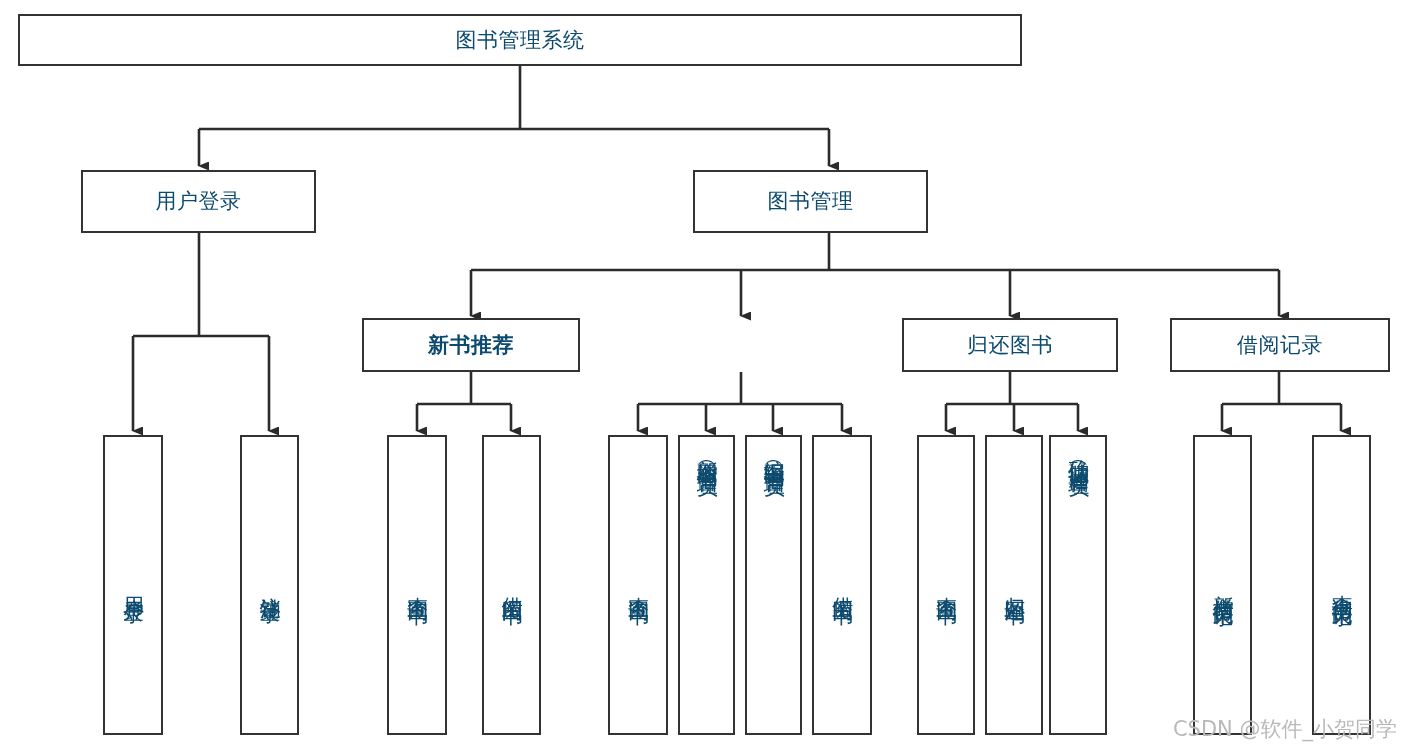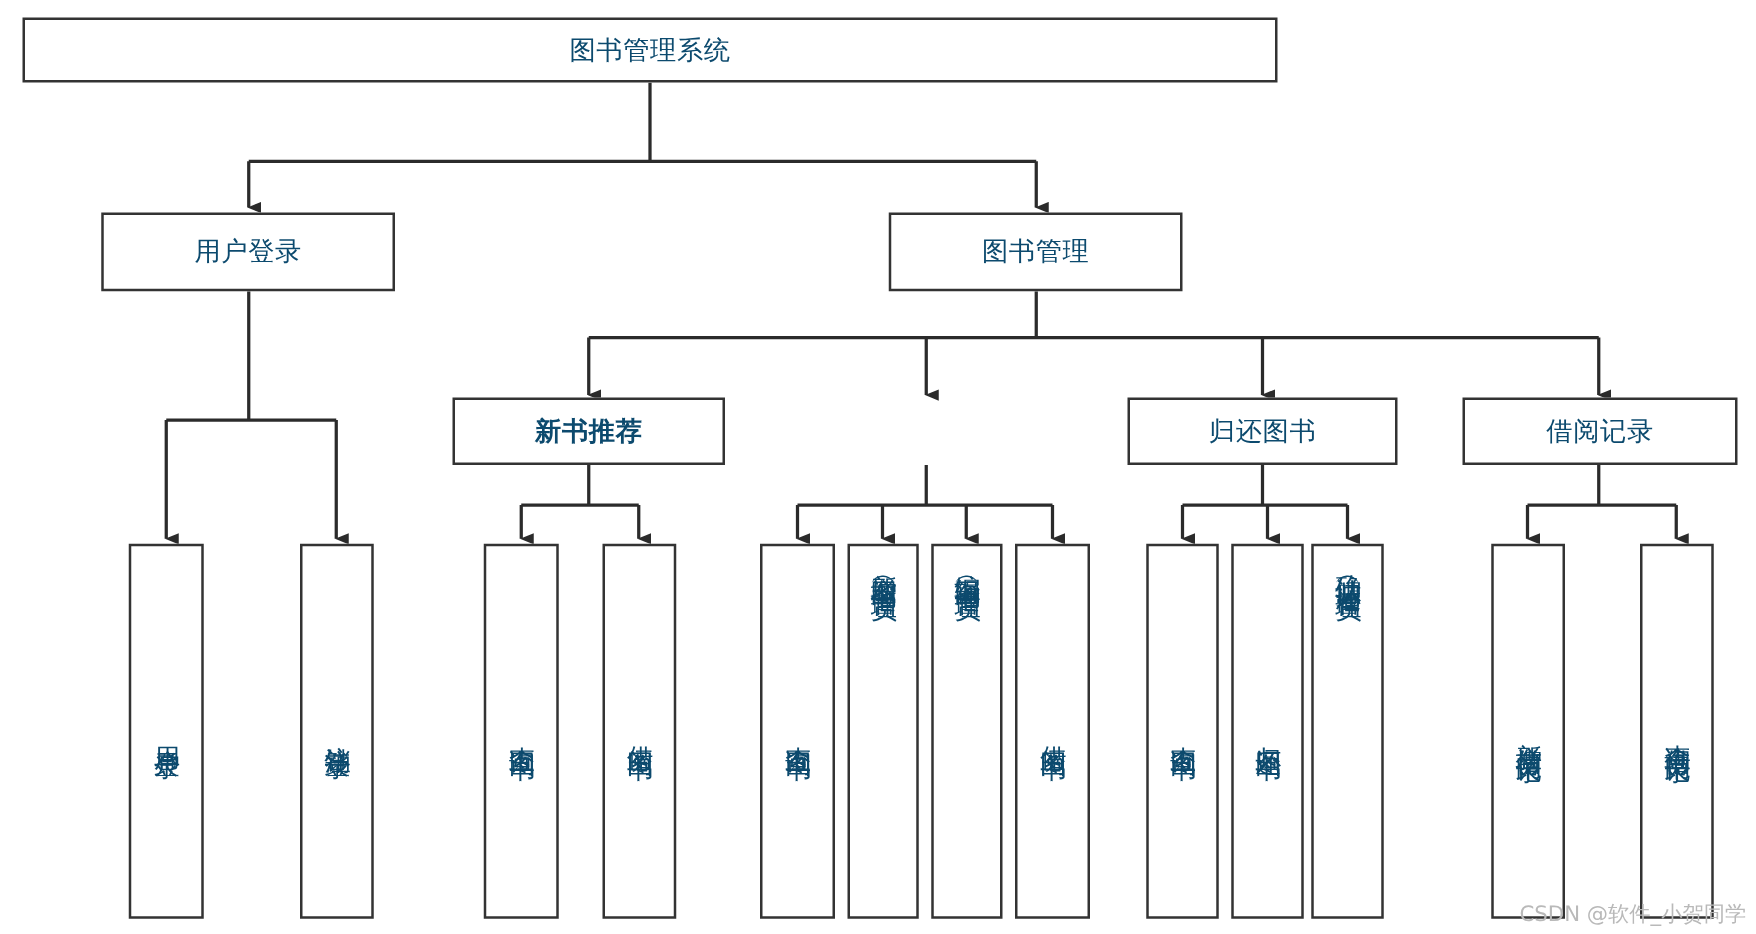--- a/index.html
+++ b/index.html
@@ -61,21 +61,21 @@
     height: auto;
   }
   .node.vertical.centered {
     align-items: center;
     padding-top: 0;
   }
   .watermark {
     position: absolute;
     right: 8px;
     bottom: 4px;
-    font-size: 17px;
+    font-size: 21px;
     color: #b9b9b9;
     white-space: nowrap;
     z-index: 9;
     font-family: "DejaVu Sans", "Liberation Sans", sans-serif;
   }
 </style>
 </head>
 <body>
 
 <div id="diagram-root">
@@ -134,21 +134,21 @@
   </svg>
 
   <div class="node" style="left:18px; top:14px; width:1004px; height:52px;">
     <span class="node-label">图书管理系统</span>
   </div>
 
   <div class="node" style="left:81px; top:170px; width:235px; height:63px;">
     <span class="node-label">用户登录</span>
   </div>
 
-  <div class="node" style="left:711px; top:170px; width:235px; height:63px;">
+  <div class="node" style="left:693px; top:170px; width:235px; height:63px;">
     <span class="node-label">图书管理</span>
   </div>
 
   <div class="node" style="left:362px; top:318px; width:218px; height:54px;font-weight:bold;">
     <span class="node-label">新书推荐</span>
   </div>
 
 
   <div class="node" style="left:902px; top:318px; width:216px; height:54px;">
     <span class="node-label">归还图书</span>

